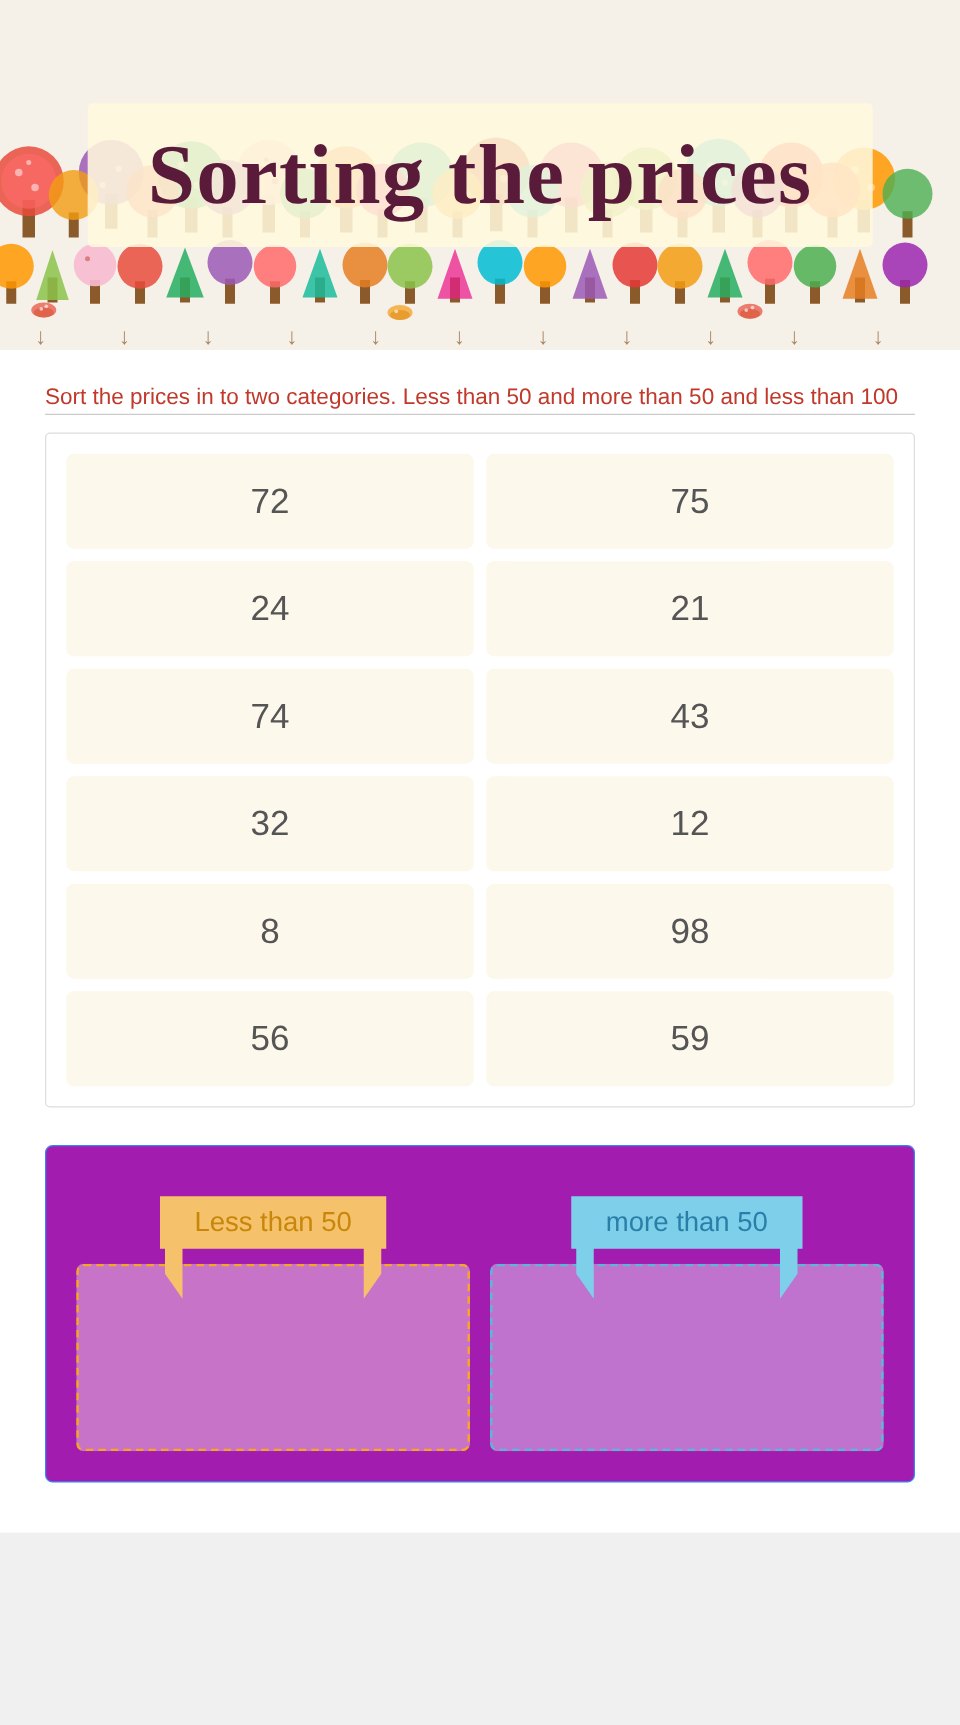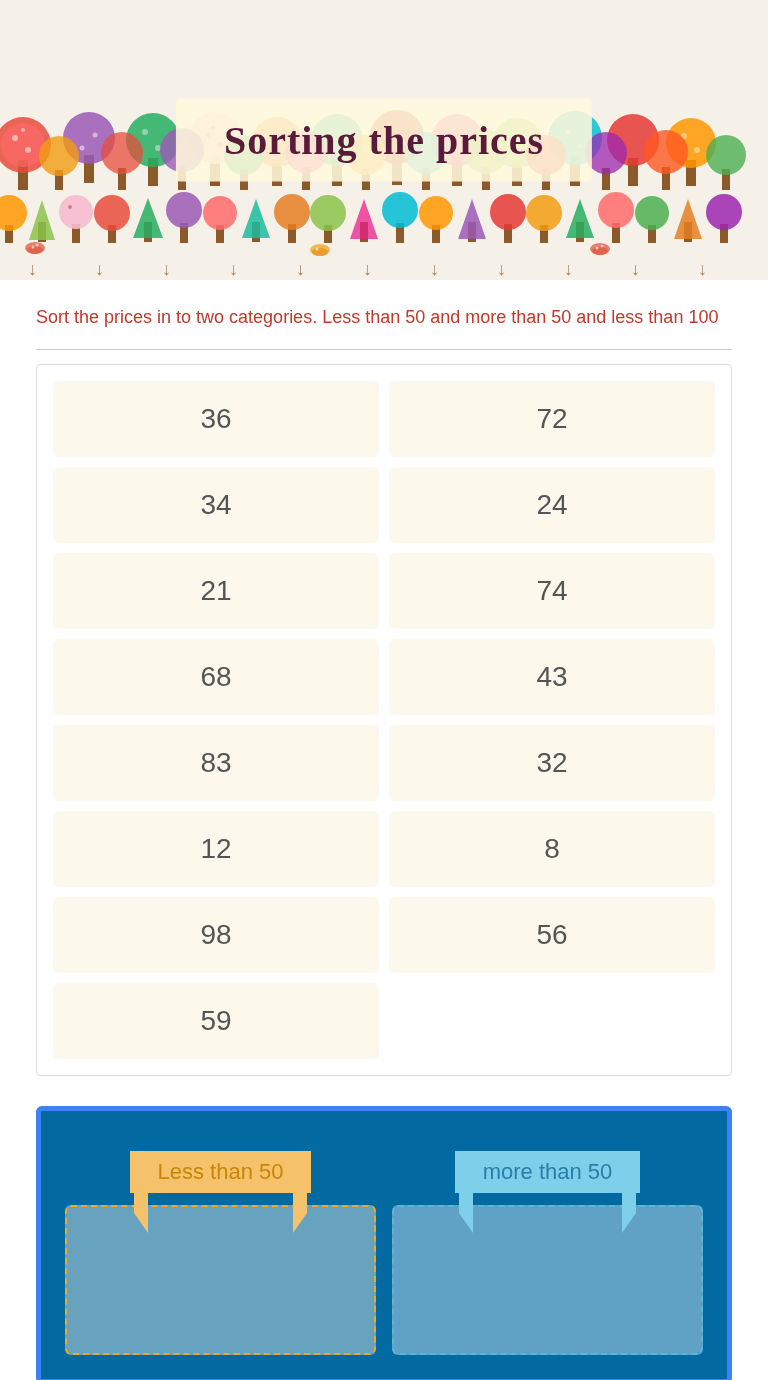--- a/index.html
+++ b/index.html
@@ -31,38 +31,37 @@
       top: 50%;
       left: 50%;
       transform: translate(-50%, -50%);
       background: rgba(255,248,220,0.88);
       padding: 18px 48px;
       border-radius: 4px;
       z-index: 10;
     }
 
     .title-text {
-      font-size: 40px;
+      font-size: 68px;
       color: #5a1a3a;
       font-family: Georgia, serif;
       white-space: nowrap;
       letter-spacing: 1px;
     }
 
     
     .main {
       background: #fff;
       padding: 24px 36px 40px;
     }
 
     .instructions {
       font-size: 18px;
       color: #c0392b;
       line-height: 1.5;
-      margin-bottom: 18px;
       font-family: Arial, sans-serif;
     }
 
     .divider {
       border: none;
       border-top: 1px solid #ccc;
       margin-bottom: 14px;
     }
 
     
@@ -86,24 +85,24 @@
       padding: 22px 10px;
       text-align: center;
       font-size: 28px;
       color: #555;
       font-family: Arial, sans-serif;
       cursor: grab;
     }
 
     
     .sort-section {
-      border: 5px solid #3b82f6;
+      border: 1px solid #3b82f6;
       border-radius: 6px;
       padding: 20px 16px 24px;
-      background: #0369a1;
+      background: #a21caf;
       margin-top: 28px;
     }
 
     .sort-zones {
       display: grid;
       grid-template-columns: 1fr 1fr;
       gap: 0;
     }
 
     .sort-zone {
@@ -386,29 +385,26 @@
   </div>
 </header>
 
 <main class="main">
 
   <p class="instructions">Sort the prices in to two categories. Less than 50 and more than 50 and less than 100</p>
   <hr class="divider">
 
   <div class="number-grid-container">
     <div class="number-grid" id="number-grid">
-    <div class="number-card" draggable="true">36</div>
         <div class="number-card" draggable="true">72</div>
-        <div class="number-card" draggable="true">34</div>
+        <div class="number-card" draggable="true">75</div>
         <div class="number-card" draggable="true">24</div>
         <div class="number-card" draggable="true">21</div>
         <div class="number-card" draggable="true">74</div>
-        <div class="number-card" draggable="true">68</div>
         <div class="number-card" draggable="true">43</div>
-        <div class="number-card" draggable="true">83</div>
         <div class="number-card" draggable="true">32</div>
         <div class="number-card" draggable="true">12</div>
         <div class="number-card" draggable="true">8</div>
         <div class="number-card" draggable="true">98</div>
         <div class="number-card" draggable="true">56</div>
         <div class="number-card" draggable="true">59</div>
       </div>
   </div>
 
   <div class="sort-section">

